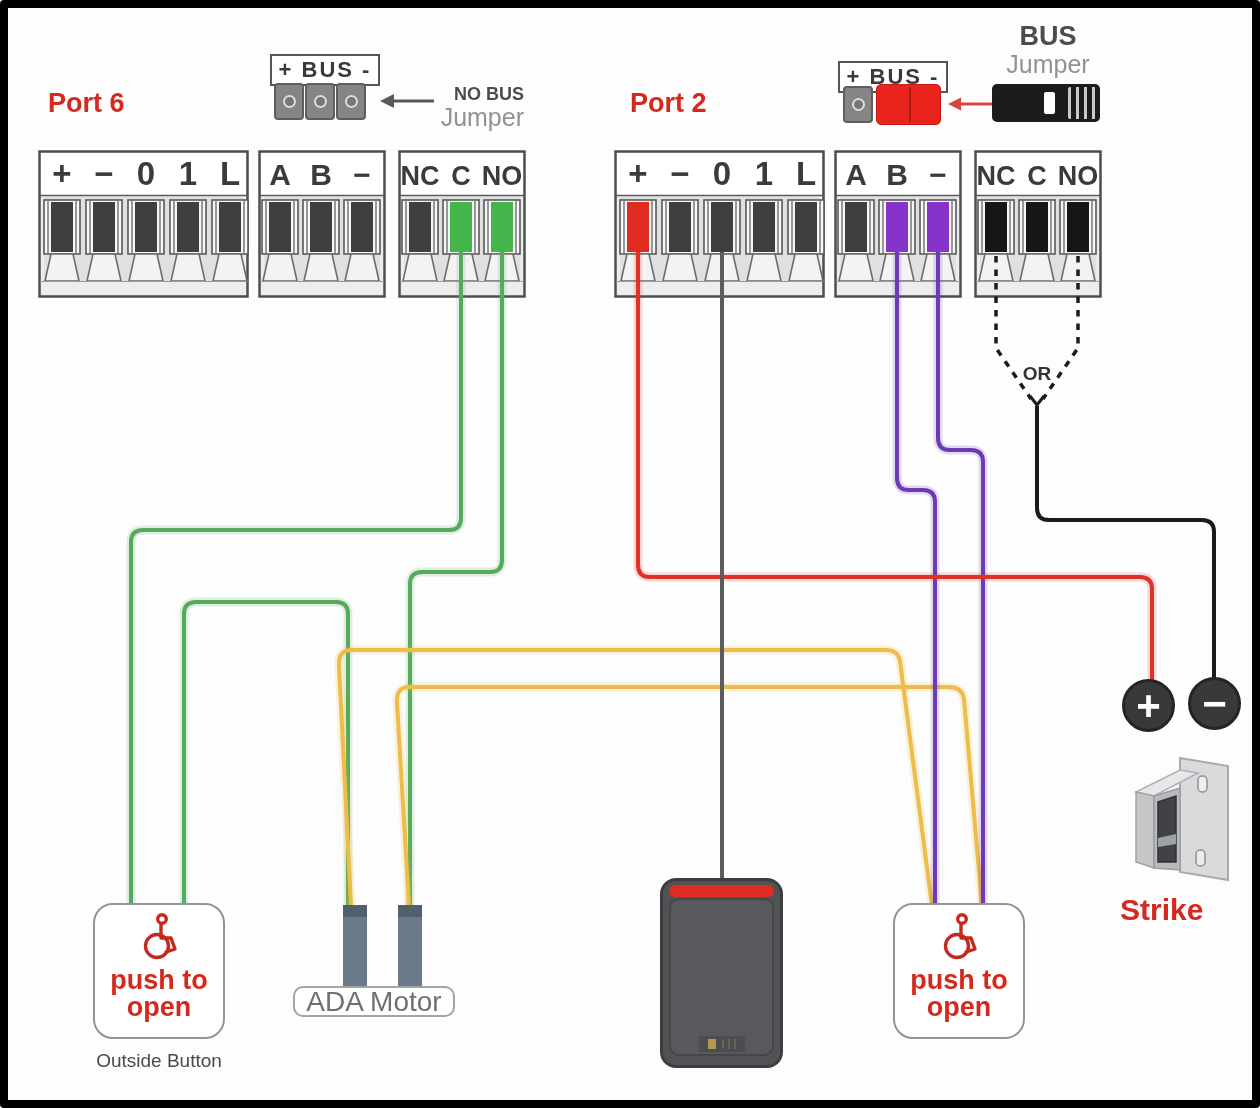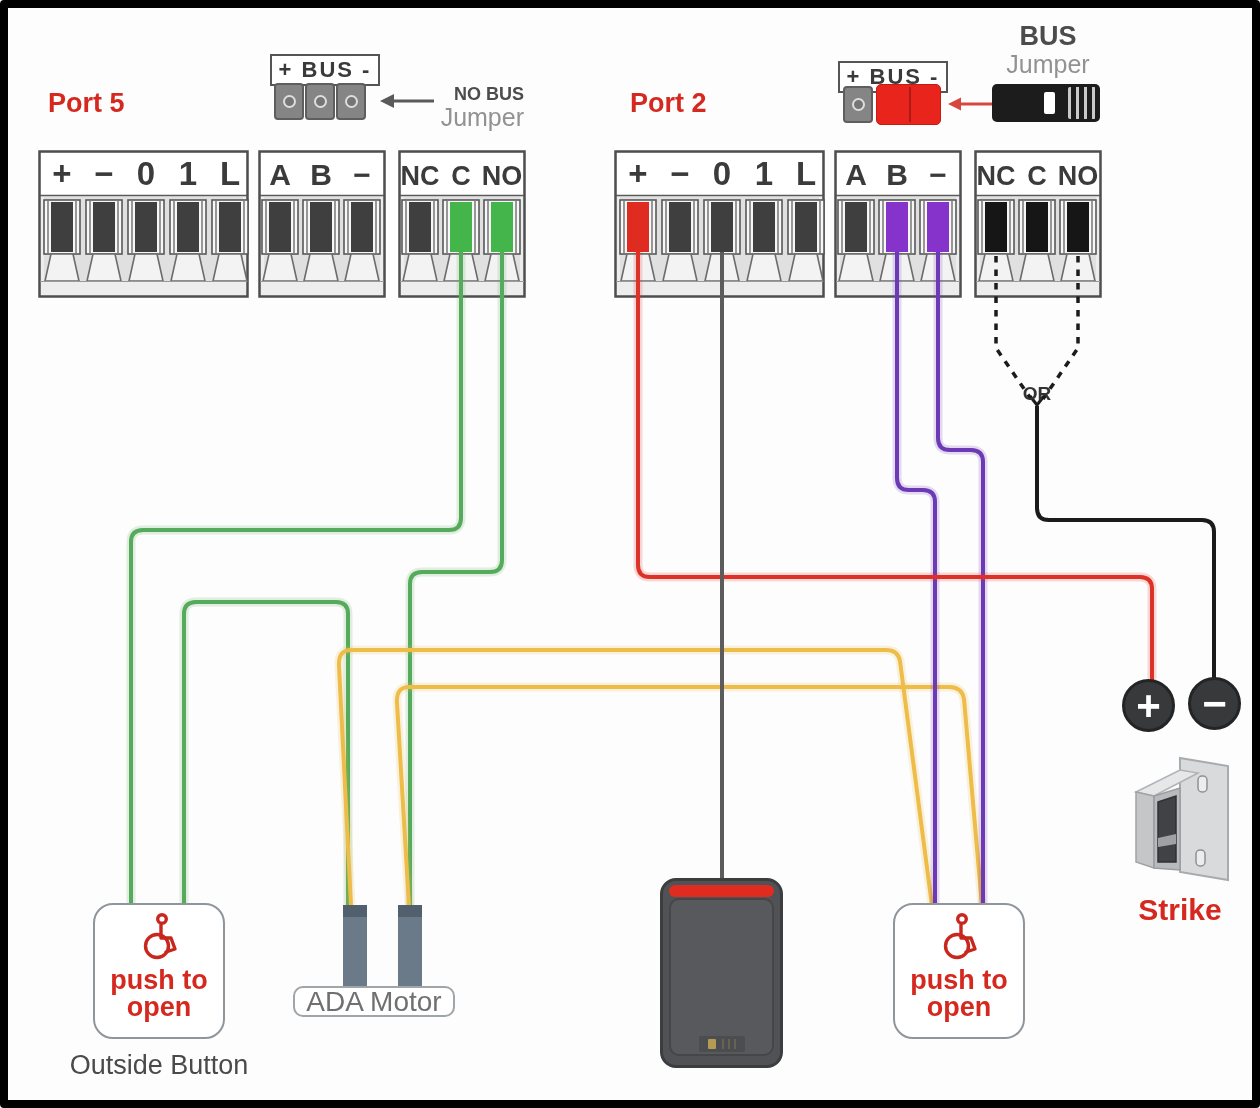--- a/index.html
+++ b/index.html
@@ -22,43 +22,43 @@
   .note .l2{font-size:25px;font-weight:400;color:#929292;}
   .red-jumper{position:absolute;z-index:5;width:63px;height:39px;background:#e8241d;border:1px solid #c21c15;border-radius:5px;}
   .red-jumper .split{position:absolute;left:50%;top:2px;bottom:2px;width:2px;background:rgba(0,0,0,.25);}
   .black-jumper{position:absolute;z-index:5;width:108px;height:38px;background:#1c1c1c;border-radius:5px;}
   .black-jumper .slot{position:absolute;left:52px;top:8px;width:11px;height:22px;background:#fff;border-radius:2px;}
   .black-jumper .stripes{position:absolute;right:4px;top:3px;bottom:3px;width:28px;border-radius:2px;
        background:repeating-linear-gradient(90deg,#c9c9c9 0 3px,#1c1c1c 3px 8px);}
   .push-btn{position:absolute;z-index:4;width:132px;height:136px;background:#fff;border:2.5px solid #8f969b;
        border-radius:20px;display:flex;flex-direction:column;align-items:center;justify-content:flex-start;padding-top:6px;box-sizing:border-box;}
   .push-btn .txt{font-size:27px;font-weight:800;color:#d5281e;line-height:1.0;text-align:center;margin-top:2px;}
-  .caption{position:absolute;z-index:5;width:220px;text-align:center;font-size:27px;color:#4a4a4a;}
+  .caption{position:absolute;z-index:5;width:220px;text-align:center;font-size:19px;color:#4a4a4a;}
   .ada-bar{position:absolute;z-index:4;width:24px;height:86px;background:linear-gradient(#51606c 0 12px,#6b7a88 12px);}
   .ada-label{position:absolute;z-index:5;width:162px;height:31px;background:#fff;border:2.5px solid #9fa5a9;border-radius:10px;
        display:flex;align-items:center;justify-content:center;font-size:28px;color:#707070;box-sizing:border-box;}
   .reader{position:absolute;z-index:4;width:123px;height:190px;background:#515255;border:3px solid #3c3d3f;border-radius:16px;box-sizing:border-box;}
   .reader .band{position:absolute;left:6px;right:6px;top:4px;height:12px;background:#e02b20;border-radius:7px;}
   .reader .face{position:absolute;left:6px;right:6px;top:17px;bottom:9px;background:#58595c;border:2px solid #454648;border-radius:10px;}
   .reader .logo{position:absolute;left:50%;bottom:13px;width:46px;height:16px;margin-left:-23px;background:#4c4d50;border-radius:2px;}
   .reader .logo .g{position:absolute;left:9px;top:3px;width:8px;height:10px;background:#b49a52;border-radius:1px;}
   .reader .logo .bars{position:absolute;right:5px;top:3px;width:18px;height:10px;
        background:repeating-linear-gradient(90deg,#6a6250 0 2px,transparent 2px 6px);}
   .pm-circle{position:absolute;z-index:5;width:53px;height:53px;border-radius:50%;background:#38393b;border:3px solid #232425;
        color:#fff;display:flex;align-items:center;justify-content:center;font-size:42px;font-weight:800;line-height:1;box-sizing:border-box;}
   .or-label{position:absolute;z-index:5;width:44px;text-align:center;font-size:19px;font-weight:800;color:#333;}
-  .strike-label{position:absolute;z-index:5;width:120px;text-align:center;font-size:30px;font-weight:800;color:#d5281e;}
+  .strike-label{position:absolute;z-index:5;width:120px;font-size:30px;font-weight:800;color:#d5281e;}
 </style>
 </head>
 <body>
 
 <div id="canvas">
   <div class="frame"></div>
 
-  <div class="port-label" style="left:48px;top:88px;">Port 5</div>
+  <div class="port-label" style="left:48px;top:88px;">Port 6</div>
   <div class="port-label" style="left:630px;top:88px;">Port 2</div>
 
   <div class="bus-box" style="left:270px;top:54px;width:106px;height:28px;">+ BUS -</div>
   <div class="abs" style="left:274px;top:83px;z-index:5;">
     <span class="pin"><span class="dot"></span></span><span class="pin"><span class="dot"></span></span><span class="pin"><span class="dot"></span></span>
   </div>
   <svg class="abs" style="left:378px;top:89px;z-index:5;" width="58" height="24" viewBox="0 0 58 24">
     <line x1="56" y1="12" x2="14" y2="12" stroke="#5a5a5a" stroke-width="3.2"></line>
     <polygon points="2,12 16,5 16,19" fill="#5a5a5a"></polygon>
   </svg>
@@ -281,21 +281,21 @@
       <path d="M938,252 V438 Q938,450 950,450 H971 Q983,450 983,462 V906" stroke="#6d3ab5" stroke-width="4" fill="none"></path>
       <path d="M638,252 V565 Q638,577 650,577 H1140 Q1152,577 1152,589 V690" stroke="#dc3228" stroke-width="9" fill="none" opacity="0.18"></path>
       <path d="M638,252 V565 Q638,577 650,577 H1140 Q1152,577 1152,589 V690" stroke="#dc3228" stroke-width="4" fill="none"></path>
       <path d="M722,252 V885" stroke="#5c5c5c" stroke-width="4" fill="none"></path>
       <path d="M1037,406 V508 Q1037,520 1049,520 H1202 Q1214,520 1214,532 V688" stroke="#1b1b1b" stroke-width="4" fill="none"></path>
       <path d="M996,256 V348 L1031,399" stroke="#1b1b1b" stroke-width="3.5" fill="none" stroke-dasharray="6.5 7"></path>
       <path d="M1078,256 V348 L1043,399" stroke="#1b1b1b" stroke-width="3.5" fill="none" stroke-dasharray="6.5 7"></path>
       <path d="M1030,396 L1037,405 L1044,396" stroke="#1b1b1b" stroke-width="3" fill="none"></path>
     </svg>
 
-  <div class="or-label" style="left:1015px;top:363px;margin-top:20px;">OR</div>
+  <div class="or-label" style="left:1015px;top:363px;">OR</div>
 
   <div class="push-btn" style="left:93px;top:903px;">
     <svg width="54" height="54" viewBox="0 0 54 54">
       <g fill="none" stroke="#c8271d" stroke-width="3.4" stroke-linecap="round" stroke-linejoin="round">
         <circle cx="30" cy="8" r="4.3"></circle>
         <path d="M29,14 L29,27 L39,27 L43,38 L34,41"></path>
         <circle cx="25" cy="35" r="11.5"></circle>
       </g>
     </svg>
     <div class="txt">

